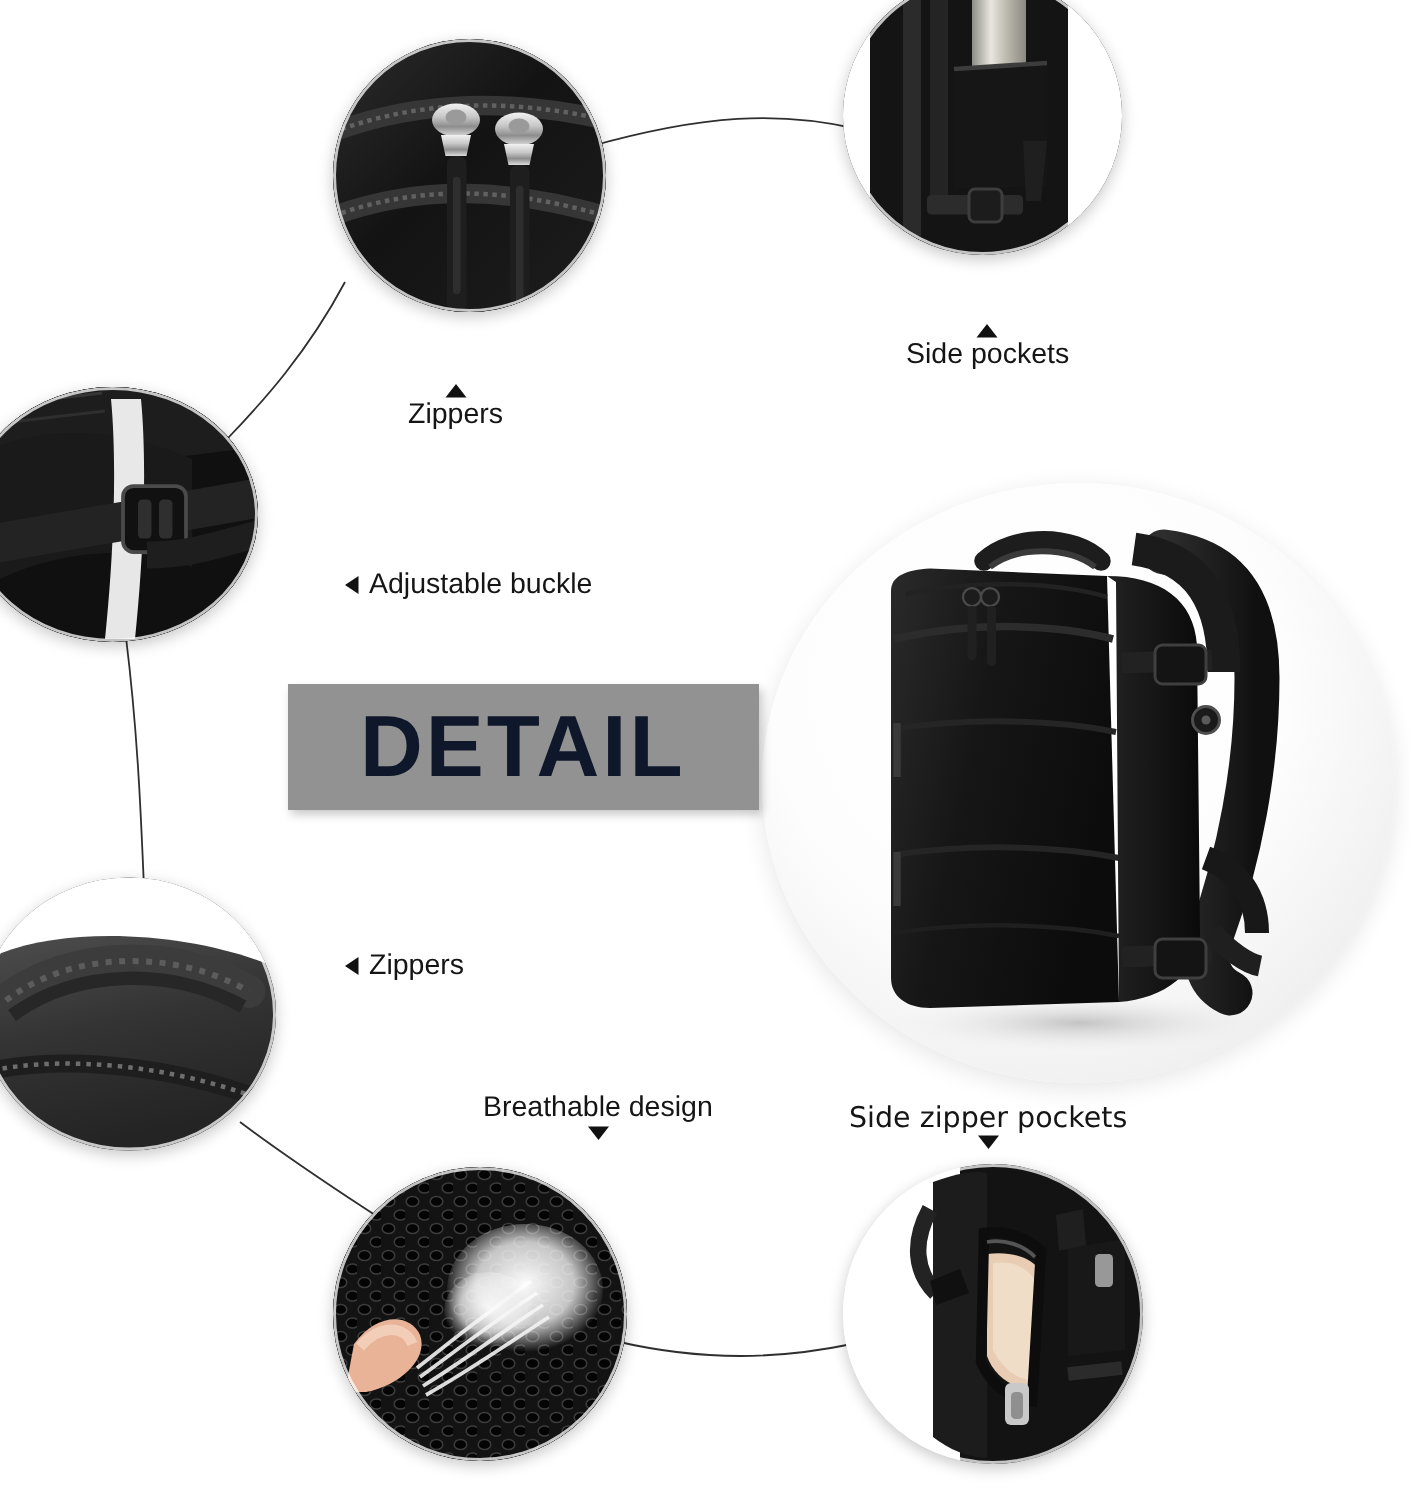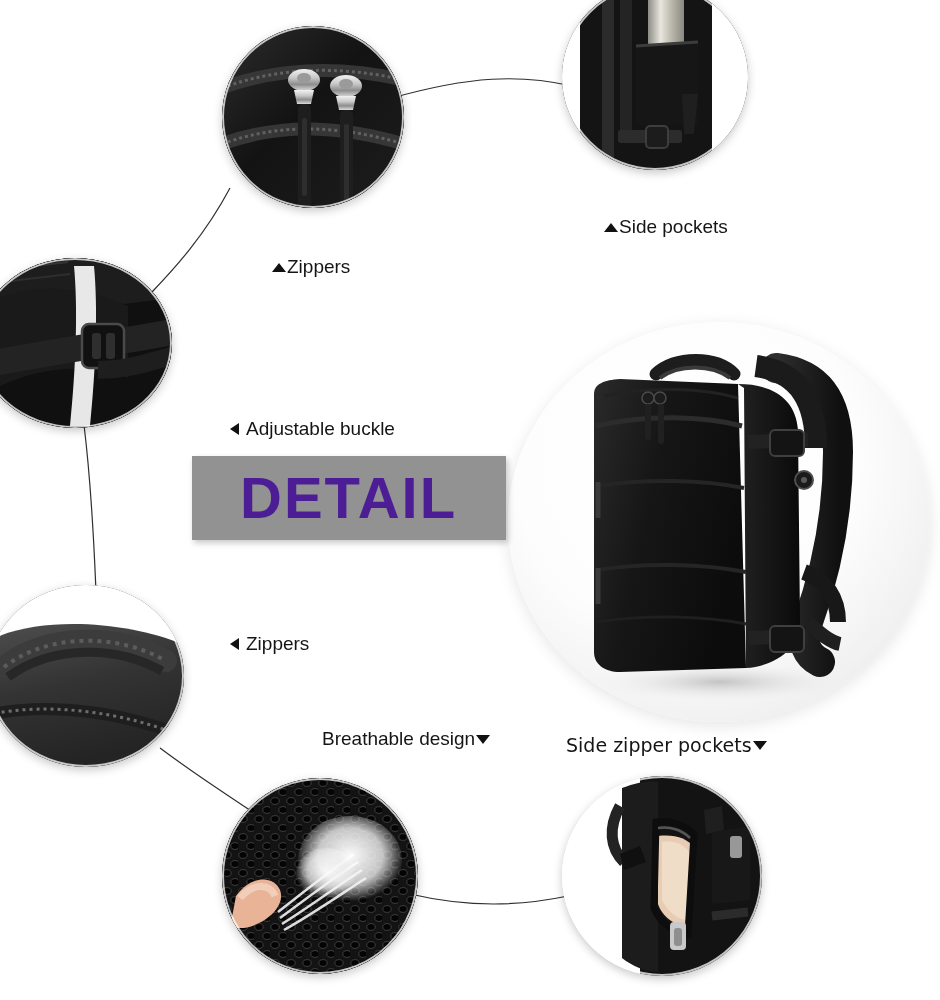--- a/index.html
+++ b/index.html
@@ -60,40 +60,40 @@
 
   
   .banner {
     position: absolute;
     display: flex;
     align-items: center;
     background: #929292;
     box-shadow: 2px 3px 6px rgba(0,0,0,0.22);
   }
   .banner-text {
-    color: #4c1d95;
+    color: #0f172a;
     font-size: 58px;
     font-weight: bold;
     letter-spacing: 2px;
     padding-left: 48px;
     line-height: 1;
     font-family: "Liberation Sans", sans-serif;
   }
 
   
   .label {
     position: absolute;
     color: #151515;
     font-size: 19px;
     white-space: nowrap;
     font-family: "Liberation Sans", sans-serif;
   }
   .label.alt-font { font-family: "DejaVu Sans", sans-serif; font-size: 19px; }
   .label-row { display: flex; align-items: center; gap: 7px; }
-  .label-col { display: flex; flex-direction: row; align-items: center; gap: 1px; }
+  .label-col { display: flex; flex-direction: column; align-items: center; gap: 1px; }
 
   .tri {
     width: 0; height: 0;
     display: block;
   }
   .tri-up    { border-left: 7px solid transparent; border-right: 7px solid transparent; border-bottom: 9px solid #111; }
   .tri-down  { border-left: 7px solid transparent; border-right: 7px solid transparent; border-top: 9px solid #111; }
   .tri-left  { border-top: 6px solid transparent; border-bottom: 6px solid transparent; border-right: 9px solid #111; }
 </style>
 </head>
@@ -352,21 +352,21 @@
   <div class="label label-col" style="left:272px; top:256px;">
     <span class="tri tri-up"></span>
     <span>Zippers</span>
   </div>
 
   <div class="label label-col" style="left:604px; top:216px;">
     <span class="tri tri-up"></span>
     <span>Side pockets</span>
   </div>
 
-  <div class="label label-row" style="left:230px; top:379px;margin-top:39px;">
+  <div class="label label-row" style="left:230px; top:379px;">
     <span class="tri tri-left"></span>
     <span>Adjustable buckle</span>
   </div>
 
   <div class="label label-row" style="left:230px; top:633px;">
     <span class="tri tri-left"></span>
     <span>Zippers</span>
   </div>
 
   <div class="label label-col alt-font" style="left:566px; top:734px;">

